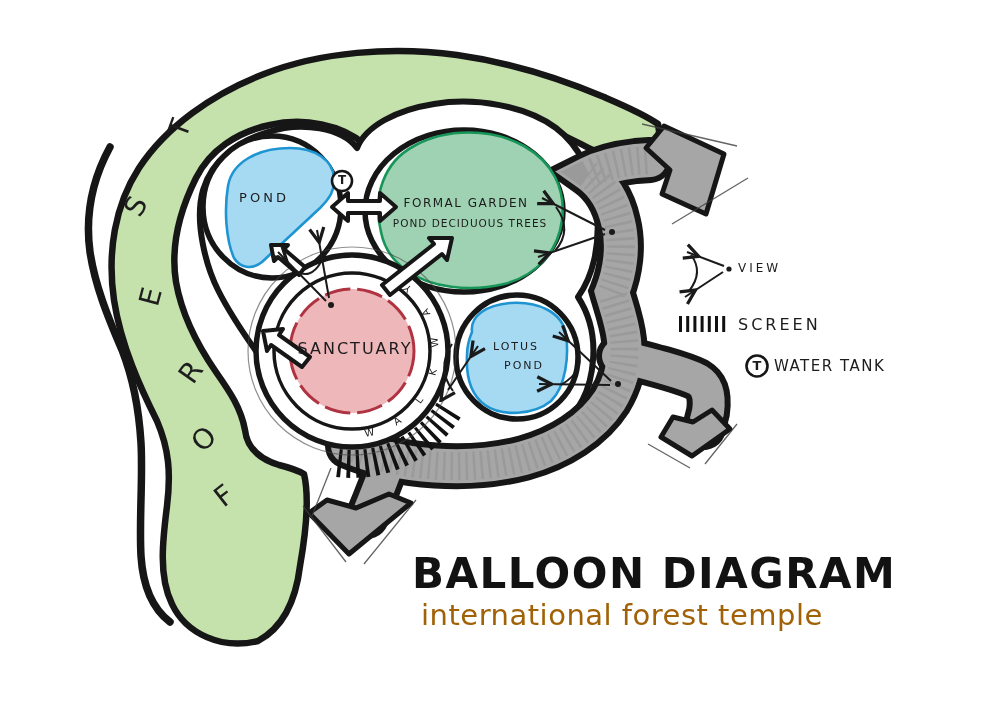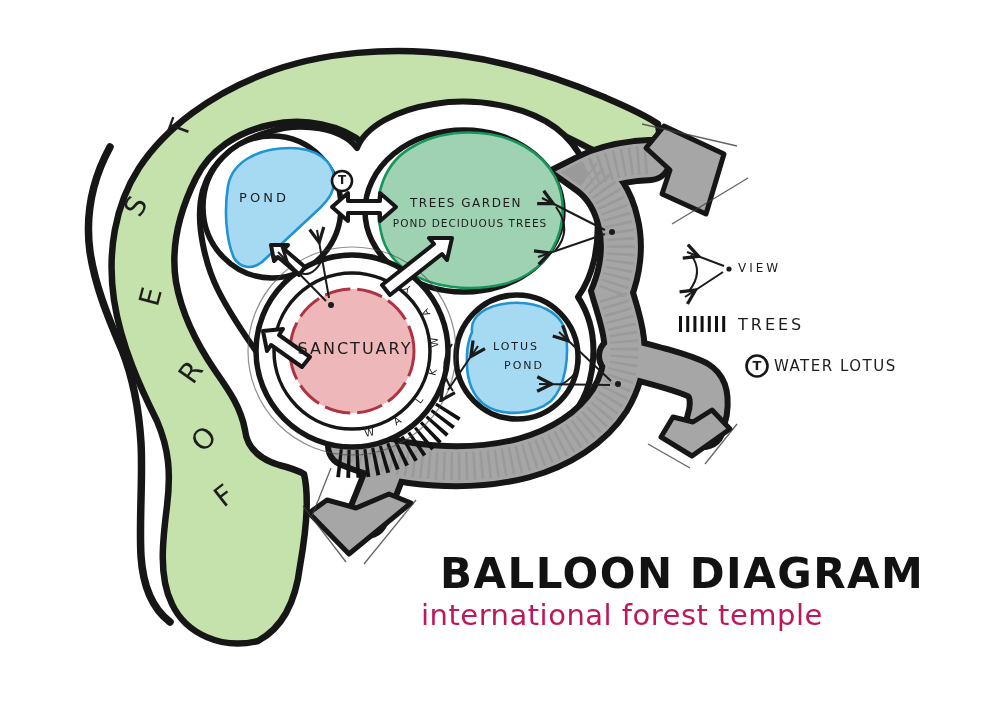--- a/index.html
+++ b/index.html
@@ -4,21 +4,21 @@
 <style>
   html,body{margin:0;padding:0;background:#ffffff;}
   #canvas{position:relative;width:992px;height:701px;background:#ffffff;overflow:hidden;
           font-family:"DejaVu Sans",sans-serif;}
   svg{position:absolute;left:0;top:0;}
   .lbl{position:absolute;color:#1c1c1c;white-space:nowrap;font-family:"DejaVu Sans",sans-serif;}
   .ctr{text-align:center;}
   .flet{position:absolute;width:30px;height:36px;font-size:28px;color:#1d1d1d;text-align:center;}
   .wlet{position:absolute;width:14px;height:18px;font-size:10px;color:#222;text-align:center;}
   .title-main{font-size:42px;font-weight:bold;letter-spacing:1.5px;color:#121212;}
-  .title-sub{font-size:29px;letter-spacing:0.5px;color:#be185d;}
+  .title-sub{font-size:29px;letter-spacing:0.5px;color:#a16207;}
 </style>
 </head>
 <body>
 
 <div id="canvas">
 
 <svg width="992" height="701" viewBox="0 0 992 701">
 
   <path fill="#c5e2ad" stroke="#161616" stroke-width="6.5" stroke-linejoin="round" d="M 258 641 C 222 650 186 634 172 604 C 158 576 163 538 167 506 C 171 473 169 449 157 421
        C 141 389 121 346 114 300 C 107 252 115 205 139 168 C 166 127 212 94 264 74
@@ -145,37 +145,37 @@
 </svg>
 
 <span class="flet" style="left:210px;top:479px;transform:rotate(-38deg);">F</span>
 <span class="flet" style="left:190px;top:422px;transform:rotate(-45deg);">O</span>
 <span class="flet" style="left:177px;top:355px;transform:rotate(-55deg);">R</span>
 <span class="flet" style="left:137px;top:279px;transform:rotate(-75deg);">E</span>
 <span class="flet" style="left:122px;top:189px;transform:rotate(-62deg);">S</span>
 <span class="flet" style="left:166px;top:111px;transform:rotate(-70deg);">T</span>
 
 <div class="lbl ctr" style="left:234px;top:190px;width:60px;font-size:13px;letter-spacing:3px;">POND</div>
-<div class="lbl ctr" style="left:386px;top:196px;width:160px;font-size:12px;letter-spacing:1.5px;">TREES GARDEN</div>
+<div class="lbl ctr" style="left:386px;top:196px;width:160px;font-size:12px;letter-spacing:1.5px;">FORMAL GARDEN</div>
 <div class="lbl ctr" style="left:380px;top:217px;width:180px;font-size:10.5px;letter-spacing:1px;">POND DECIDUOUS TREES</div>
 <div class="lbl ctr" style="left:285px;top:339px;width:140px;font-size:16px;letter-spacing:2px;">SANCTUARY</div>
 <div class="lbl ctr" style="left:486px;top:340px;width:60px;font-size:11px;letter-spacing:2px;">LOTUS</div>
 <div class="lbl ctr" style="left:494px;top:359px;width:60px;font-size:11px;letter-spacing:2px;">POND</div>
 
 <span class="wlet" style="left:363px;top:427px;transform:rotate(-12deg);">W</span>
 <span class="wlet" style="left:392px;top:415px;transform:rotate(-33deg);">A</span>
 <span class="wlet" style="left:415px;top:393px;transform:rotate(-54deg);">L</span>
 <span class="wlet" style="left:429px;top:364px;transform:rotate(-75deg);">K</span>
 <span class="wlet" style="left:431px;top:333px;transform:rotate(-96deg);">W</span>
 <span class="wlet" style="left:422px;top:302px;transform:rotate(-117deg);">A</span>
 <span class="wlet" style="left:403px;top:277px;transform:rotate(-138deg);">Y</span>
 
 <div class="lbl ctr" style="left:334px;top:173px;width:16px;font-size:12px;font-weight:bold;">T</div>
 <div class="lbl ctr" style="left:749px;top:358px;width:16px;font-size:13px;font-weight:bold;">T</div>
 
 <div class="lbl" style="left:738px;top:261px;font-size:12px;letter-spacing:3px;">VIEW</div>
-<div class="lbl" style="left:738px;top:315px;font-size:16px;letter-spacing:3px;">TREES</div>
-<div class="lbl" style="left:774px;top:357px;font-size:15px;letter-spacing:1.5px;">WATER LOTUS</div>
+<div class="lbl" style="left:738px;top:315px;font-size:16px;letter-spacing:3px;">SCREEN</div>
+<div class="lbl" style="left:774px;top:357px;font-size:15px;letter-spacing:1.5px;">WATER TANK</div>
 
-<div class="lbl title-main" style="left:440px;top:549px;text-align:right;">BALLOON DIAGRAM</div>
+<div class="lbl title-main" style="left:412px;top:549px;text-align:right;">BALLOON DIAGRAM</div>
 <div class="lbl title-sub" style="left:421px;top:598px;">international forest temple</div>
 
 </div>
 
 </body></html>

